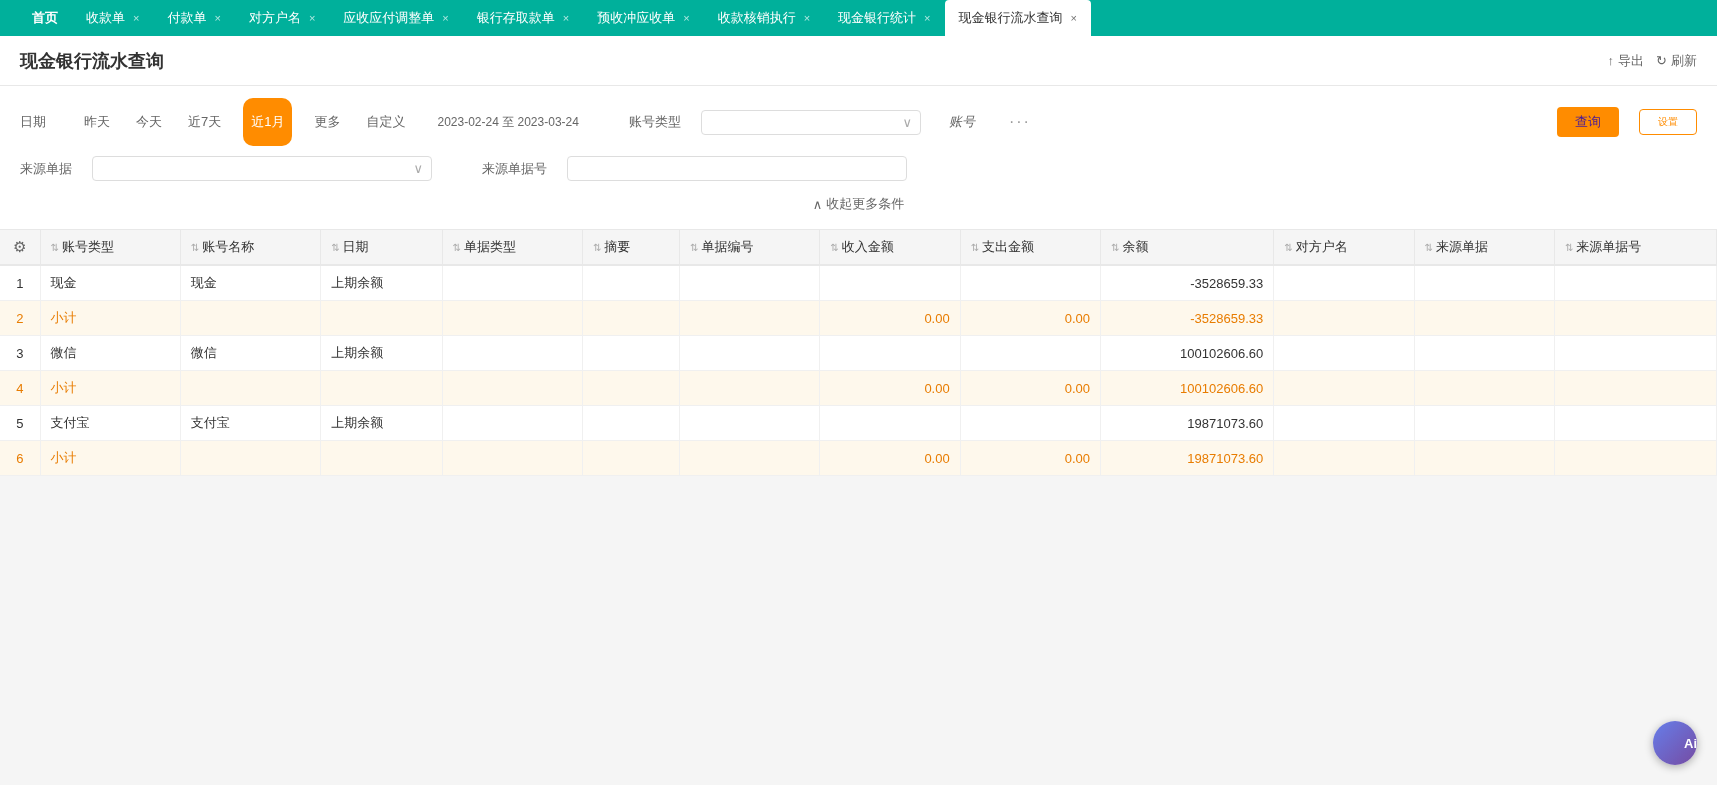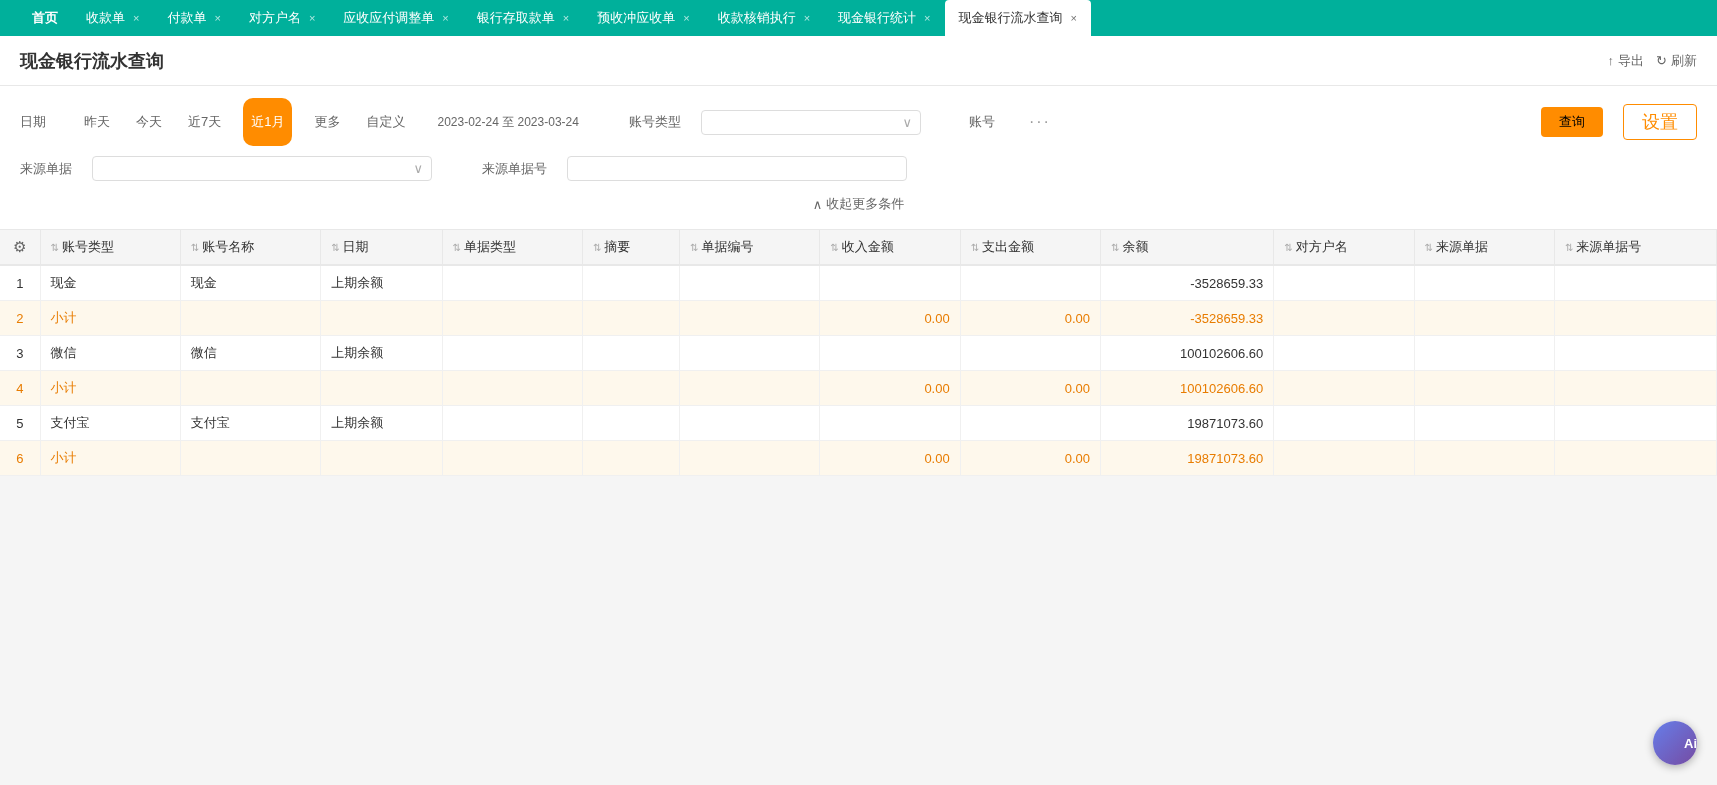--- a/index.html
+++ b/index.html
@@ -124,35 +124,35 @@
       outline: none;
     }
     .filter-dots {
       color: #999;
       cursor: pointer;
       font-size: 16px;
       letter-spacing: 2px;
     }
     .btn-query {
       background: #ff8c00;
-      color: #000000;
+      color: #4c1d95;
       border: none;
       border-radius: 4px;
       padding: 6px 18px;
       cursor: pointer;
       font-size: 13px;
     }
     .btn-settings {
       background: #fff;
       color: #ff8c00;
       border: 1px solid #ff8c00;
       border-radius: 4px;
       padding: 5px 18px;
       cursor: pointer;
-      font-size: 18px;
+      font-size: 10px;
     }
     .collapse-bar {
       text-align: center;
       padding: 4px 0;
       color: #666;
       cursor: pointer;
       font-size: 12px;
       display: flex;
       align-items: center;
       justify-content: center;
@@ -308,21 +308,21 @@
         <span class="date-opt">自定义</span>
       </div>
     <span class="date-range" style="margin-left:8px; color:#666; font-size:12px;">2023-02-24 至 2023-03-24</span>
 
     <span class="filter-label" style="margin-left:30px;">账号类型</span>
     <div class="filter-select" style="min-width:220px;">
       <span style="color:#ccc;">​</span>
       <span style="color:#aaa;">∨</span>
     </div>
 
-    <span class="filter-label" style="margin-left:28px;">账号</span>
+    <span class="filter-label" style="margin-left:8px;font-style:italic;">账号</span>
     <span class="filter-dots">···</span>
 
     <button class="btn-query" style="margin-left:auto;">查询</button>
     <button class="btn-settings">设置</button>
   </div>
 
   <div class="filter-row">
     <span class="filter-label">来源单据</span>
     <div class="filter-select" style="min-width:340px;">
       <span style="color:#ccc;">​</span>

